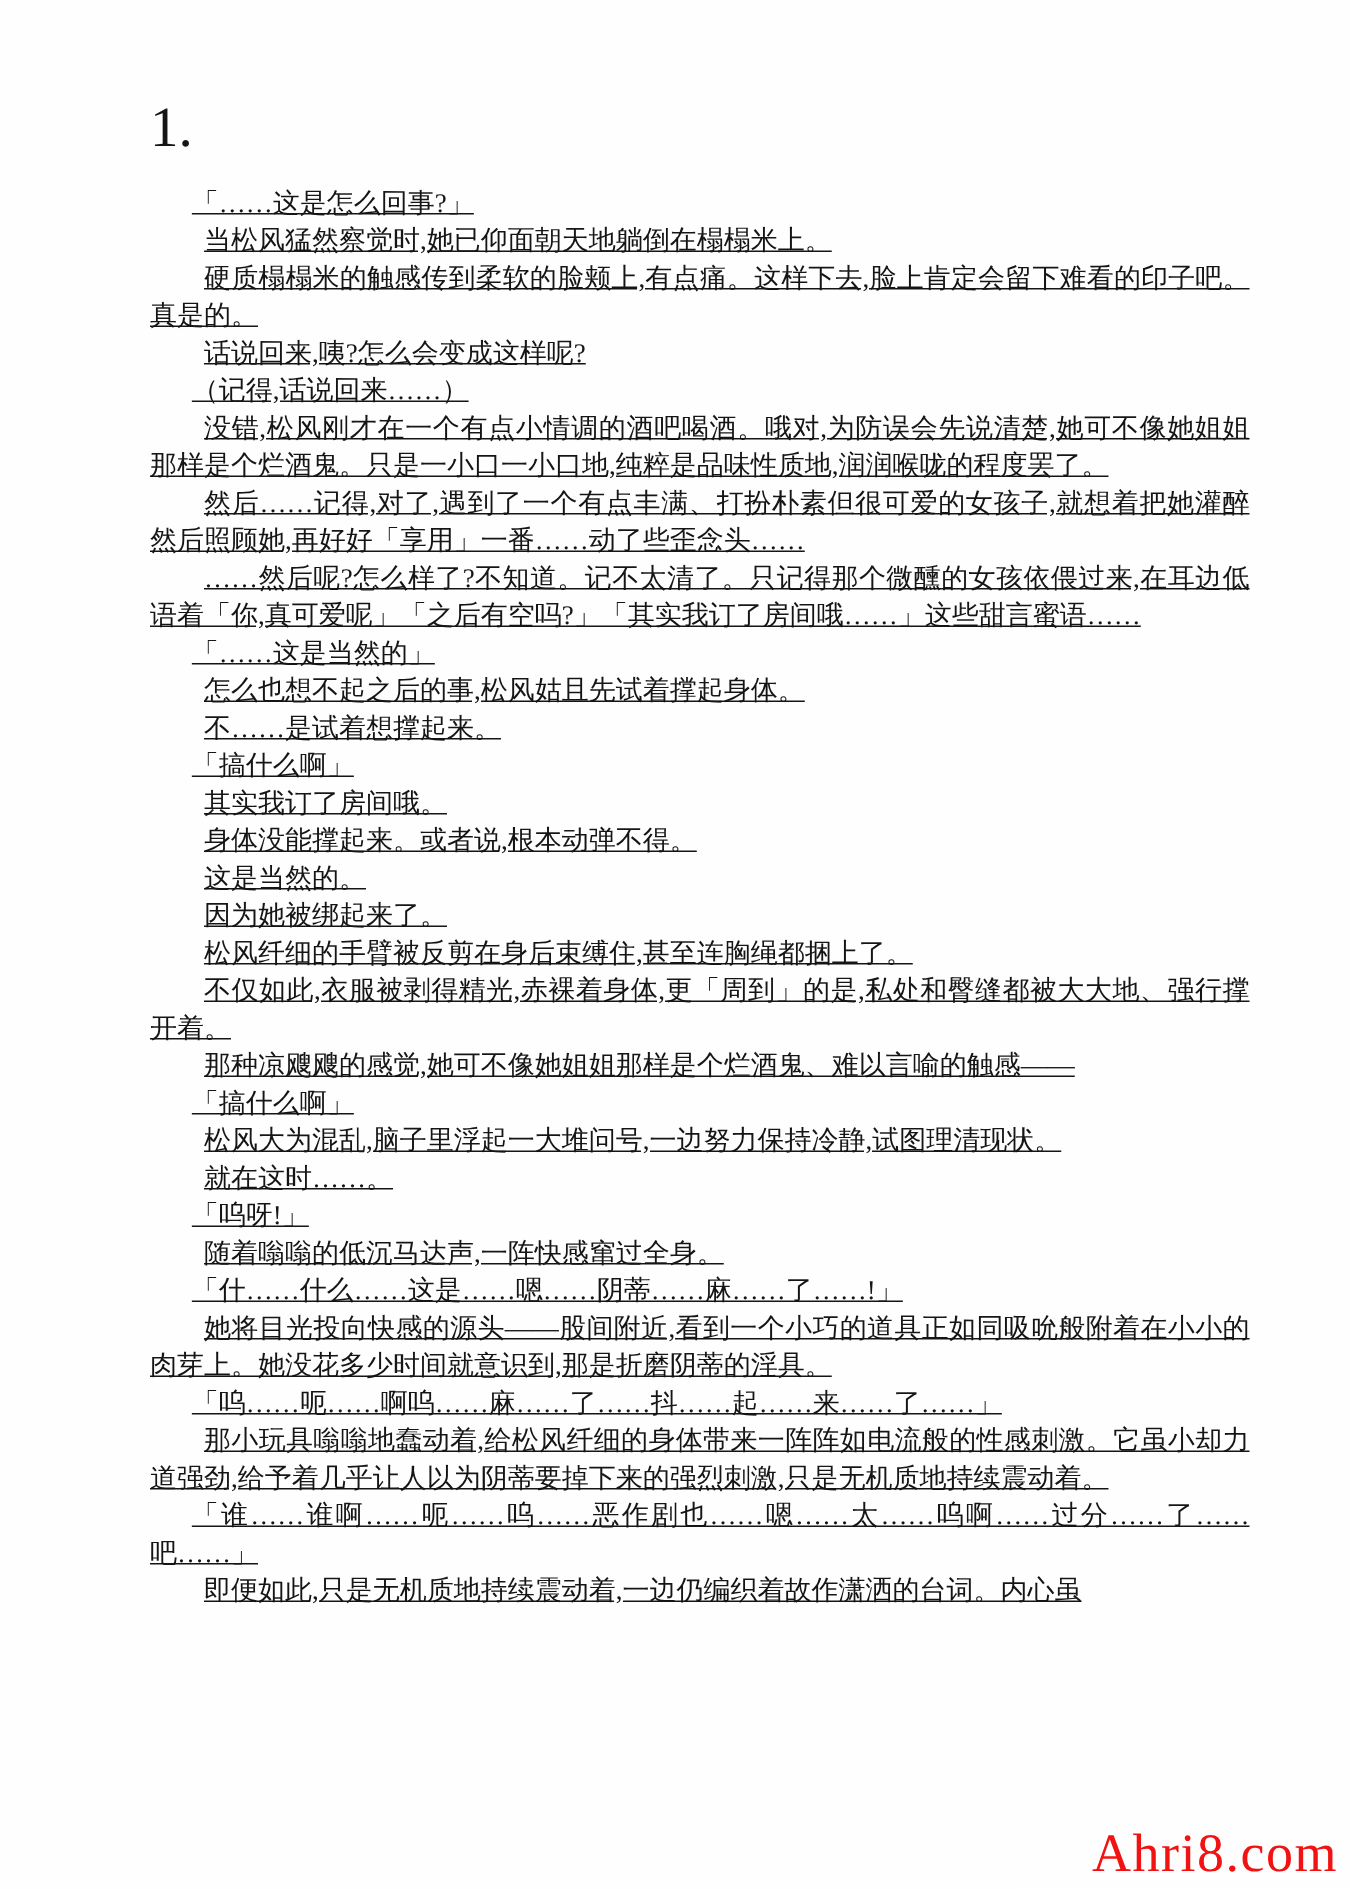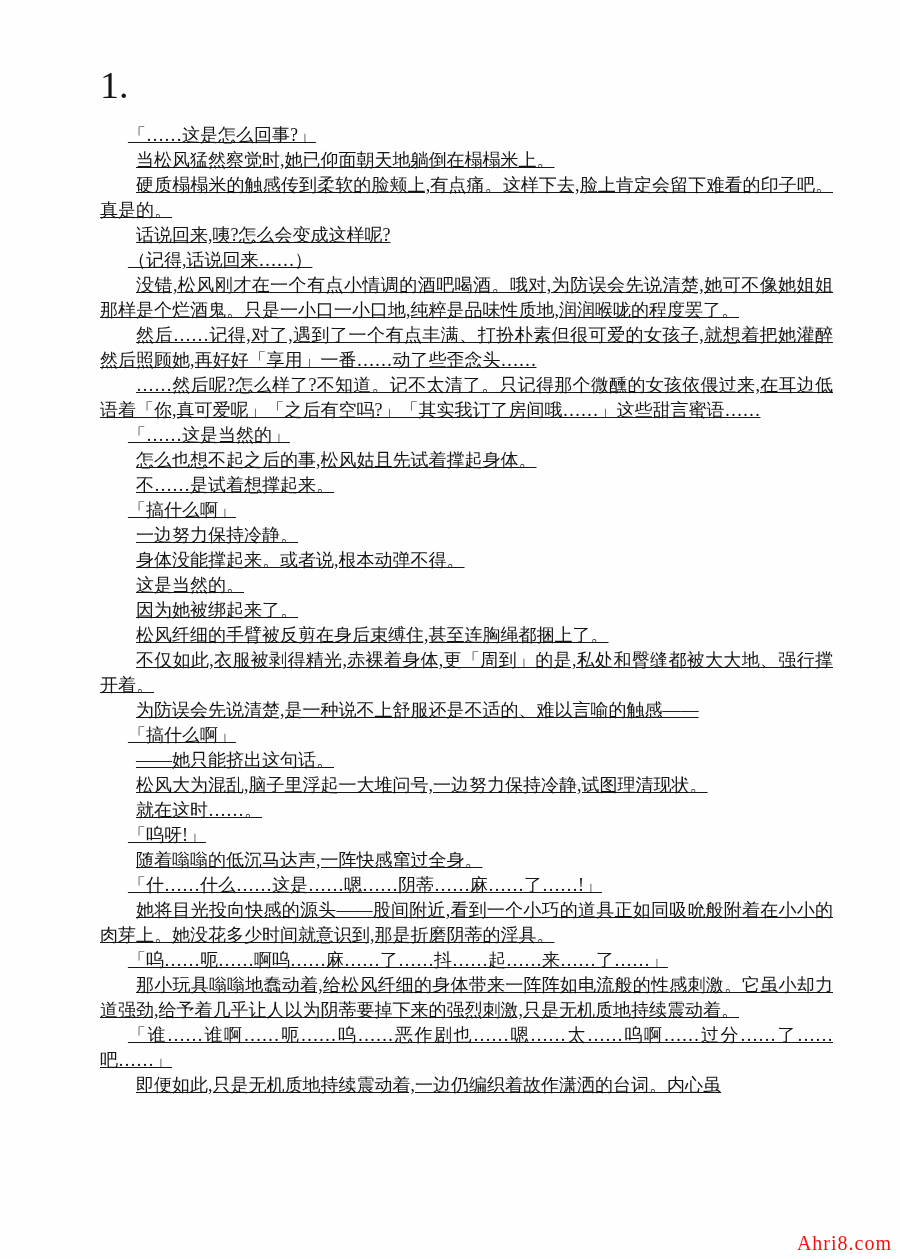--- a/index.html
+++ b/index.html
@@ -39,21 +39,21 @@
     padding: 0;
     text-indent: 2em;
   }
   .text-block p.bracket {
     text-indent: 1.55em;
   }
   .watermark {
     position: absolute;
     right: 8px;
     bottom: 6px;
-    font-size: 20px;
+    font-size: 36px;
     line-height: 1;
     letter-spacing: 1px;
   }
 </style>
 </head>
 <body>
 
 <div class="page" style="background: rgb(254, 254, 254);">
   <div class="chapter-number" style="color: rgb(21, 21, 21);">1.</div>
 
@@ -63,29 +63,28 @@
       <p>硬质榻榻米的触感传到柔软的脸颊上,有点痛。这样下去,脸上肯定会留下难看的印子吧。真是的。</p>
       <p>话说回来,咦?怎么会变成这样呢?</p>
       <p class="bracket">（记得,话说回来……）</p>
       <p>没错,松风刚才在一个有点小情调的酒吧喝酒。哦对,为防误会先说清楚,她可不像她姐姐那样是个烂酒鬼。只是一小口一小口地,纯粹是品味性质地,润润喉咙的程度罢了。</p>
       <p>然后……记得,对了,遇到了一个有点丰满、打扮朴素但很可爱的女孩子,就想着把她灌醉然后照顾她,再好好「享用」一番……动了些歪念头……</p>
       <p>……然后呢?怎么样了?不知道。记不太清了。只记得那个微醺的女孩依偎过来,在耳边低语着「你,真可爱呢」「之后有空吗?」「其实我订了房间哦……」这些甜言蜜语……</p>
       <p class="bracket">「……这是当然的」</p>
       <p>怎么也想不起之后的事,松风姑且先试着撑起身体。</p>
       <p>不……是试着想撑起来。</p>
       <p class="bracket">「搞什么啊」</p>
-      <p>一边努力保持冷静。</p>
+      <p>其实我订了房间哦。</p>
       <p>身体没能撑起来。或者说,根本动弹不得。</p>
       <p>这是当然的。</p>
       <p>因为她被绑起来了。</p>
       <p>松风纤细的手臂被反剪在身后束缚住,甚至连胸绳都捆上了。</p>
       <p>不仅如此,衣服被剥得精光,赤裸着身体,更「周到」的是,私处和臀缝都被大大地、强行撑开着。</p>
-      <p>为防误会先说清楚,是一种说不上舒服还是不适的、难以言喻的触感——</p>
+      <p>那种凉飕飕的感觉,她可不像她姐姐那样是个烂酒鬼、难以言喻的触感——</p>
       <p class="bracket">「搞什么啊」</p>
-      <p>——她只能挤出这句话。</p>
       <p>松风大为混乱,脑子里浮起一大堆问号,一边努力保持冷静,试图理清现状。</p>
       <p>就在这时……。</p>
       <p class="bracket">「呜呀!」</p>
       <p>随着嗡嗡的低沉马达声,一阵快感窜过全身。</p>
       <p class="bracket">「什……什么……这是……嗯……阴蒂……麻……了……!」</p>
       <p>她将目光投向快感的源头——股间附近,看到一个小巧的道具正如同吸吮般附着在小小的肉芽上。她没花多少时间就意识到,那是折磨阴蒂的淫具。</p>
       <p class="bracket">「呜……呃……啊呜……麻……了……抖……起……来……了……」</p>
       <p>那小玩具嗡嗡地蠢动着,给松风纤细的身体带来一阵阵如电流般的性感刺激。它虽小却力道强劲,给予着几乎让人以为阴蒂要掉下来的强烈刺激,只是无机质地持续震动着。</p>
       <p class="bracket">「谁……谁啊……呃……呜……恶作剧也……嗯……太……呜啊……过分……了……吧……」</p>
       <p>即便如此,只是无机质地持续震动着,一边仍编织着故作潇洒的台词。内心虽</p>

